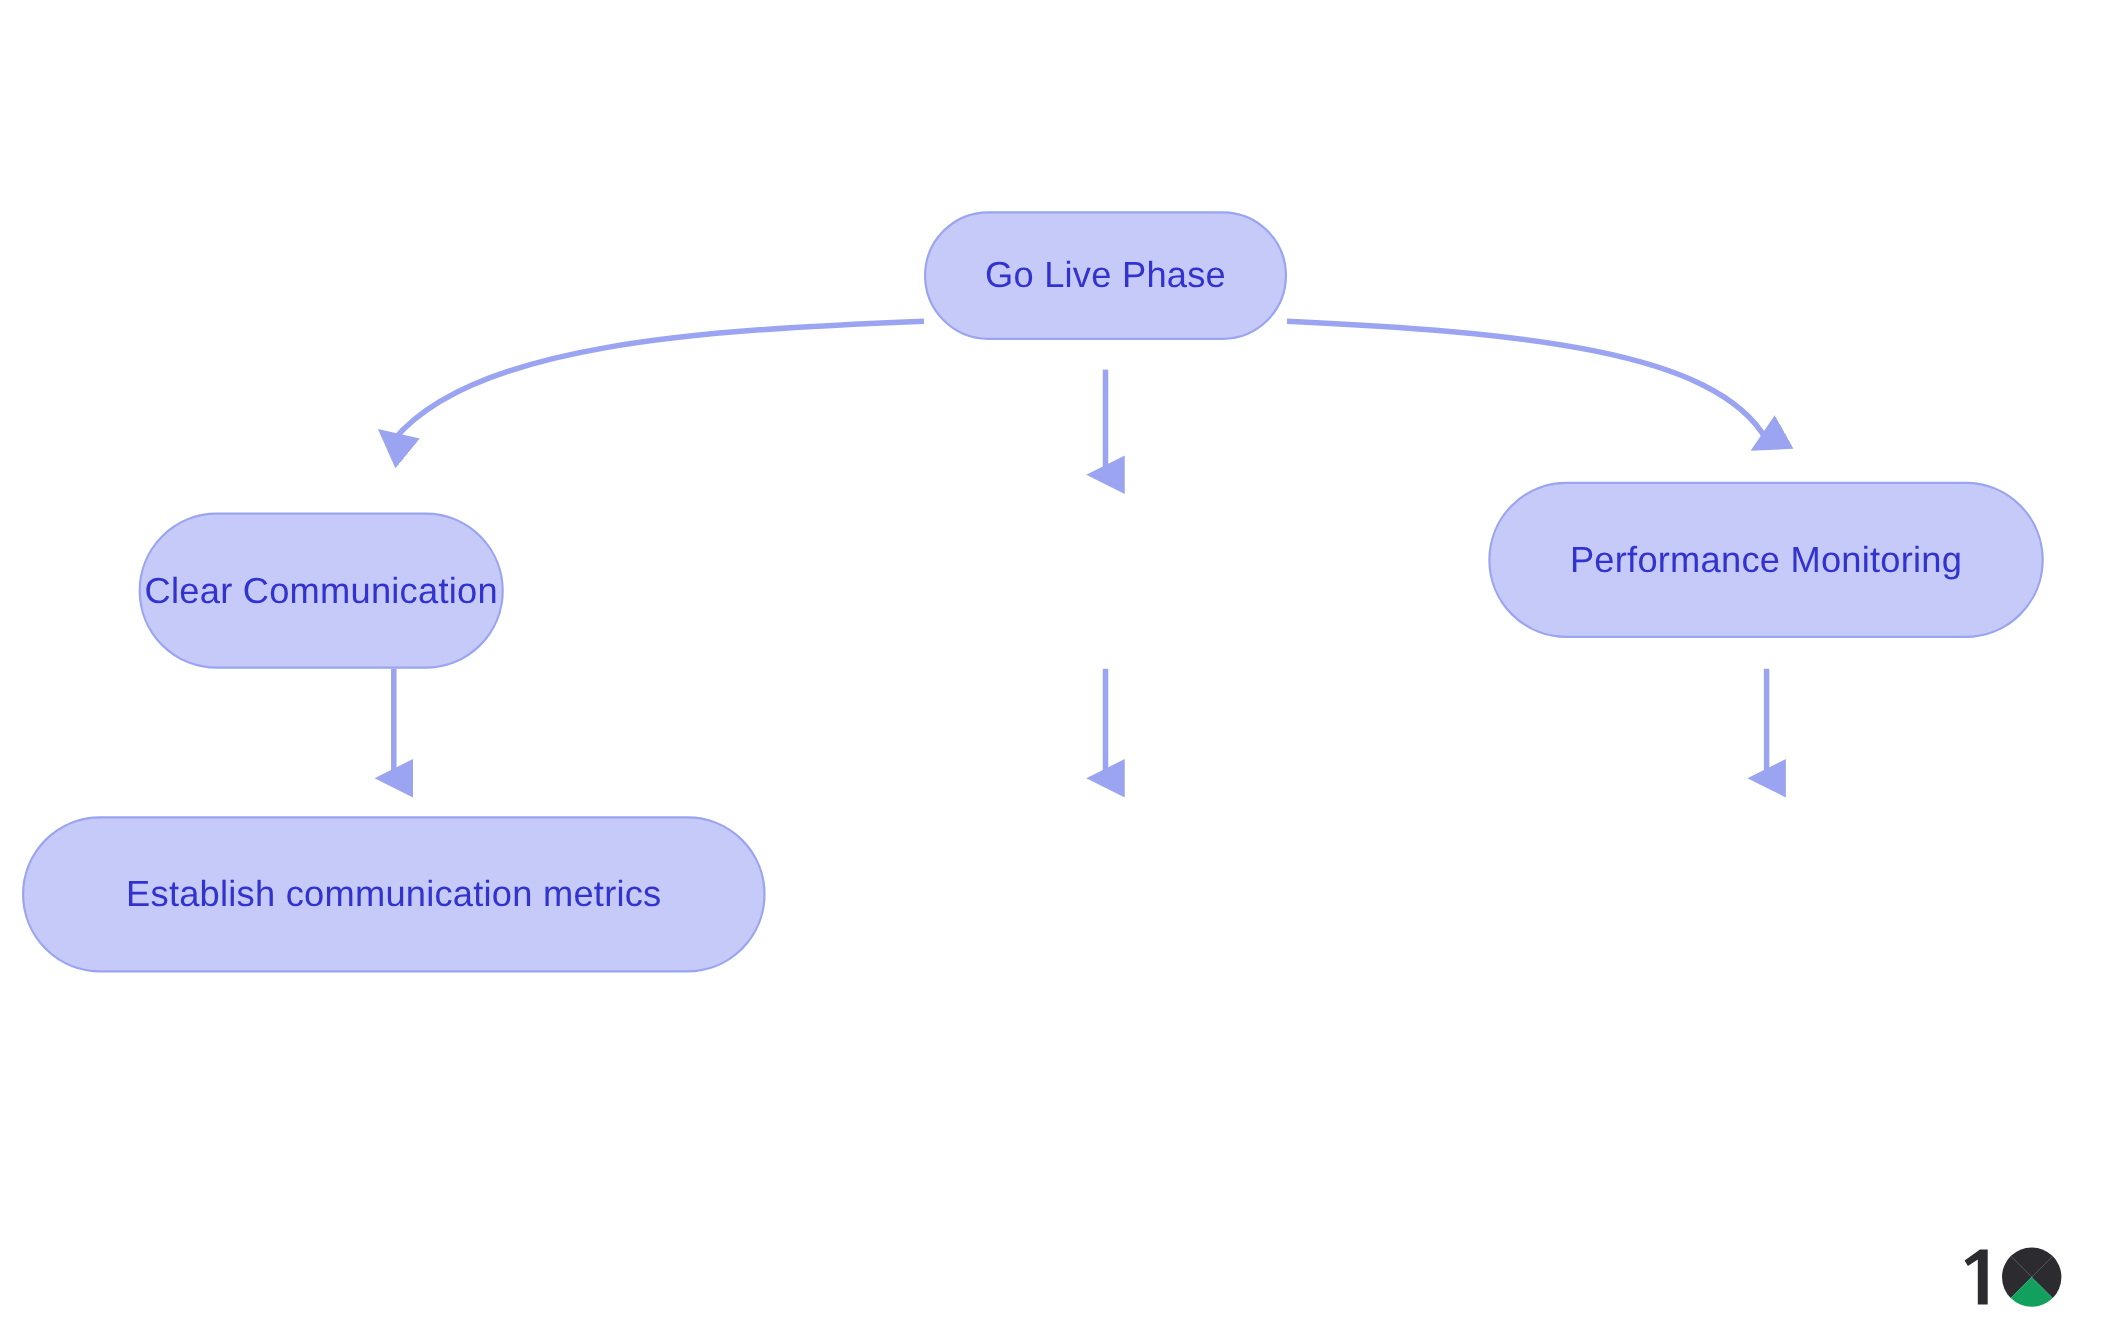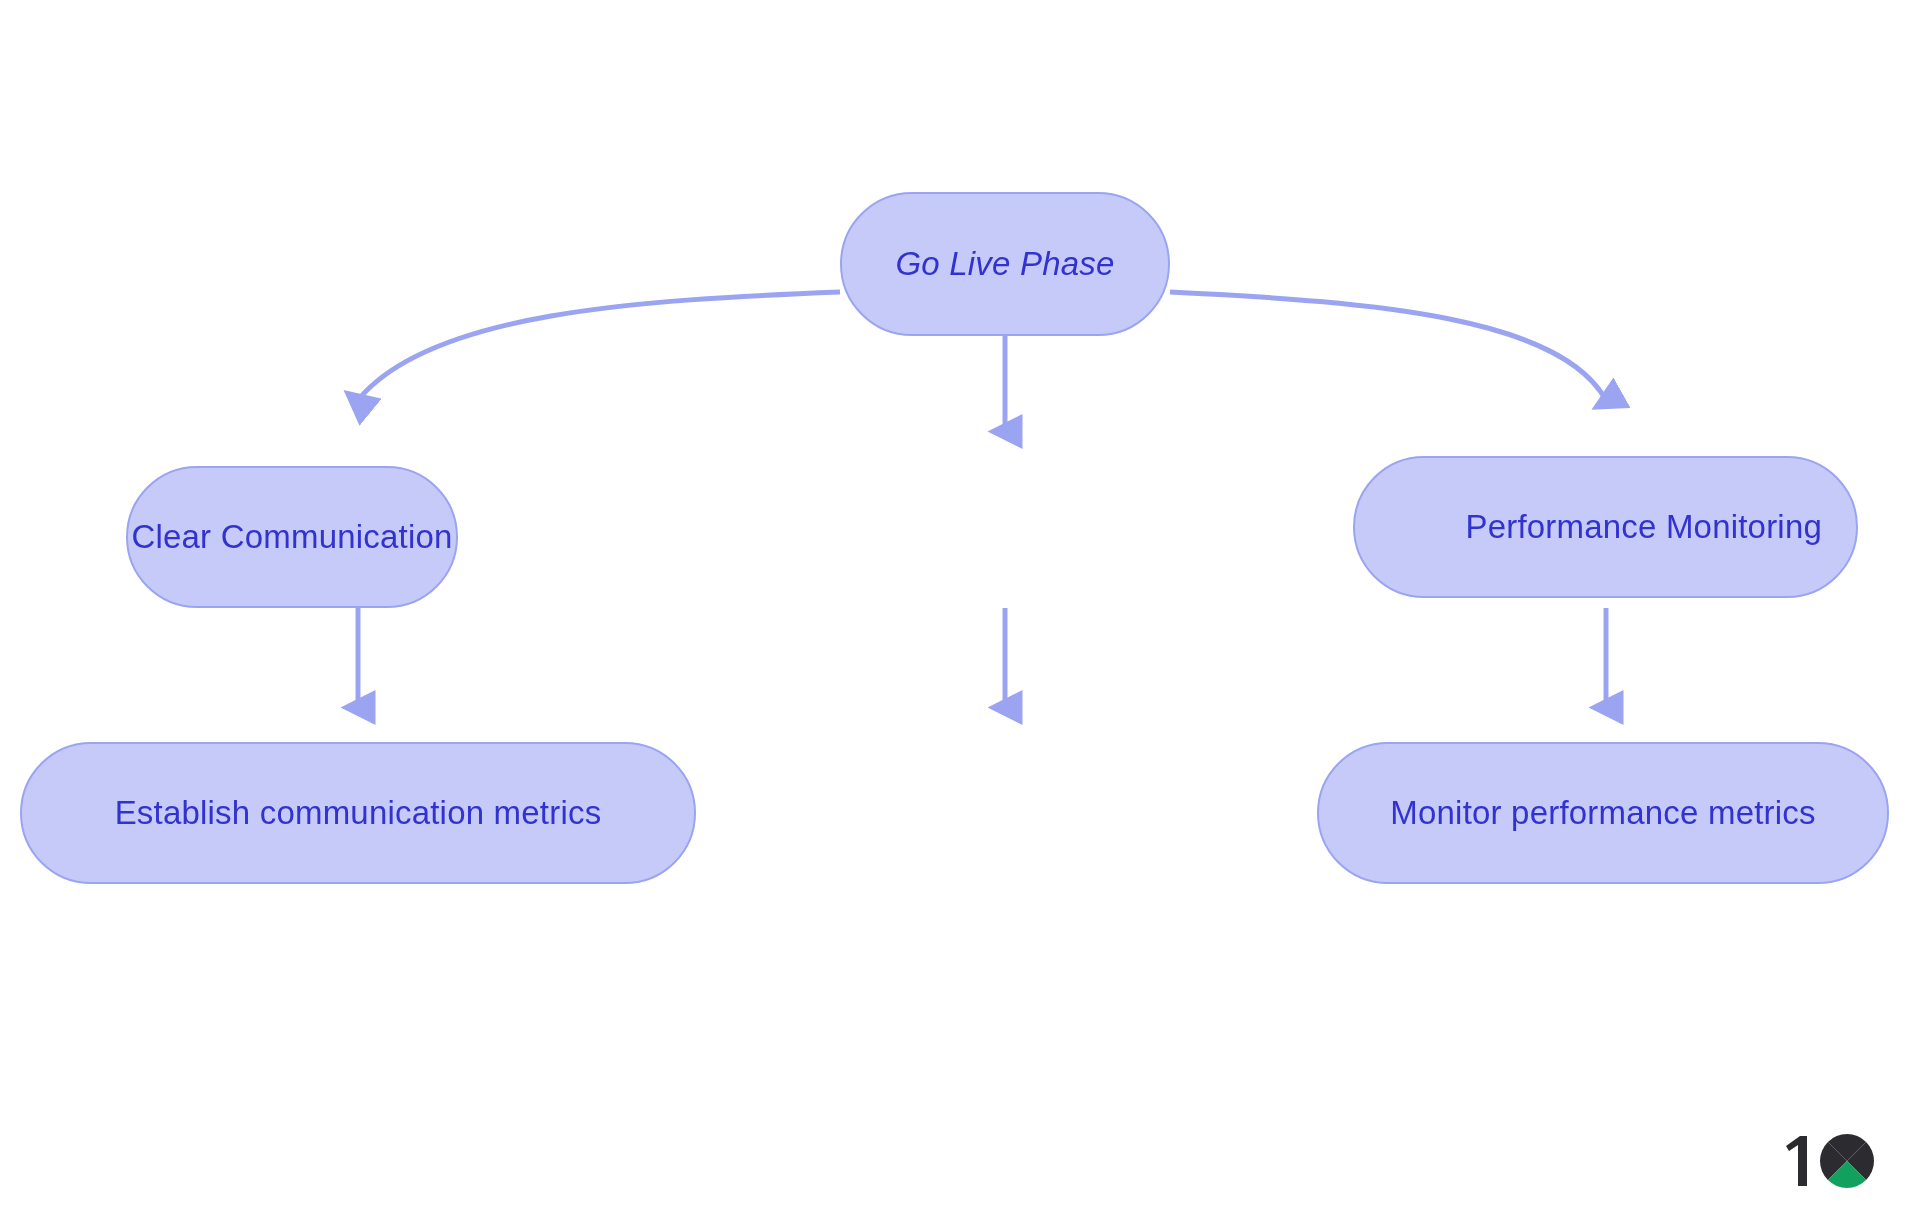--- a/index.html
+++ b/index.html
@@ -42,24 +42,24 @@
     font-weight: 400;
     letter-spacing: 0.2px;
     white-space: nowrap;
     padding: 0 34px;
   }
   .node-label {
     display: block;
     line-height: 1.1;
   }
   
-  #node-root        { left: 840px;  top: 192px; width: 330px; height: 144px; font-style: italic; }
+  #node-root        { left: 840px;  top: 192px; width: 330px; height: 117px; }
   #node-clear       { left: 126px;  top: 466px; width: 332px; height: 142px; text-align: right; }
   #node-dedicated   { left: 800px;  top: 466px; width: 410px; height: 142px; }
-  #node-performance { left: 1353px; top: 456px; width: 505px; height: 142px; justify-content: flex-end; }
+  #node-performance { left: 1353px; top: 438px; width: 505px; height: 142px; }
   #node-establish   { left: 20px;   top: 742px; width: 676px; height: 142px; }
   #node-training    { left: 828px;  top: 742px; width: 354px; height: 142px; }
   #node-metrics     { left: 1317px; top: 742px; width: 572px; height: 142px; }
 
   
   #logo {
     position: absolute;
     left: 1778px;
     top: 1128px;
     width: 112px;
@@ -102,23 +102,20 @@
 
   <div class="node" id="node-performance">
     <span class="node-label">Performance Monitoring</span>
   </div>
 
   <div class="node" id="node-establish">
     <span class="node-label">Establish communication metrics</span>
   </div>
 
 
-  <div class="node" id="node-metrics">
-    <span class="node-label">Monitor performance metrics</span>
-  </div>
 
   <svg id="logo" viewBox="0 0 112 62">
 
     <path d="M 8 18 L 22 8 L 29 8 L 29 58 L 20 58 L 20 17 L 11 23 Z" fill="#2b2b30"></path>
 
     <g>
 
       <path d="M 69 6 A 27 27 0 0 1 96 33 L 69 33 Z" transform="rotate(-45 69 33)" fill="#2b2b30"></path>
 
       <path d="M 69 6 A 27 27 0 0 1 96 33 L 69 33 Z" transform="rotate(45 69 33)" fill="#2b2b30"></path>

